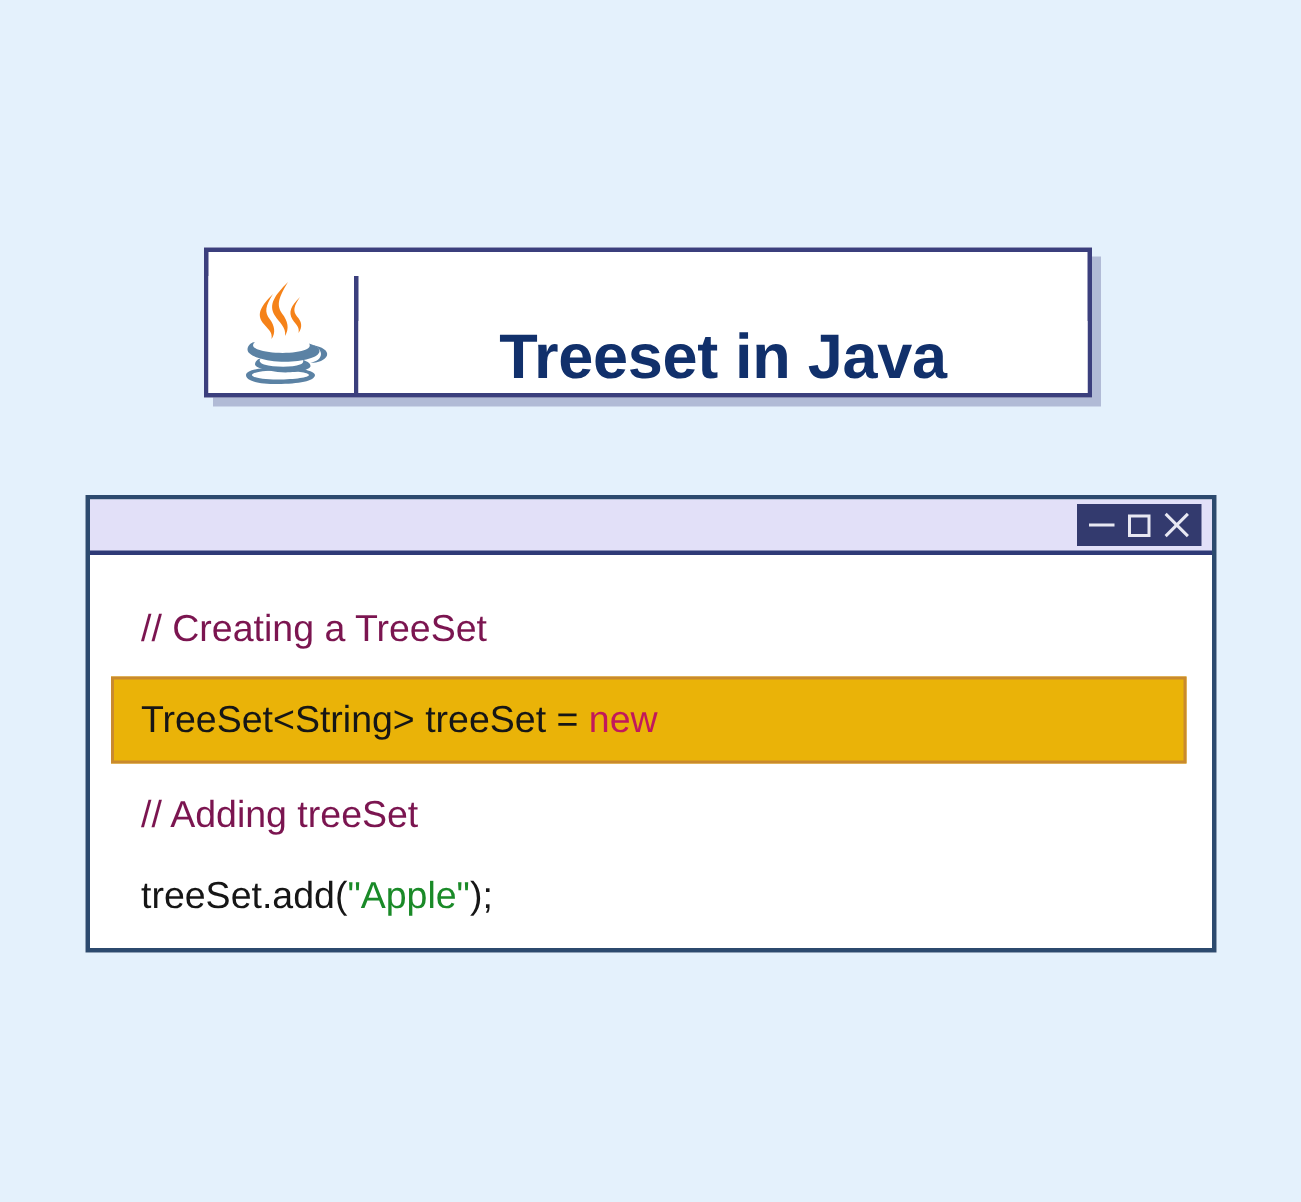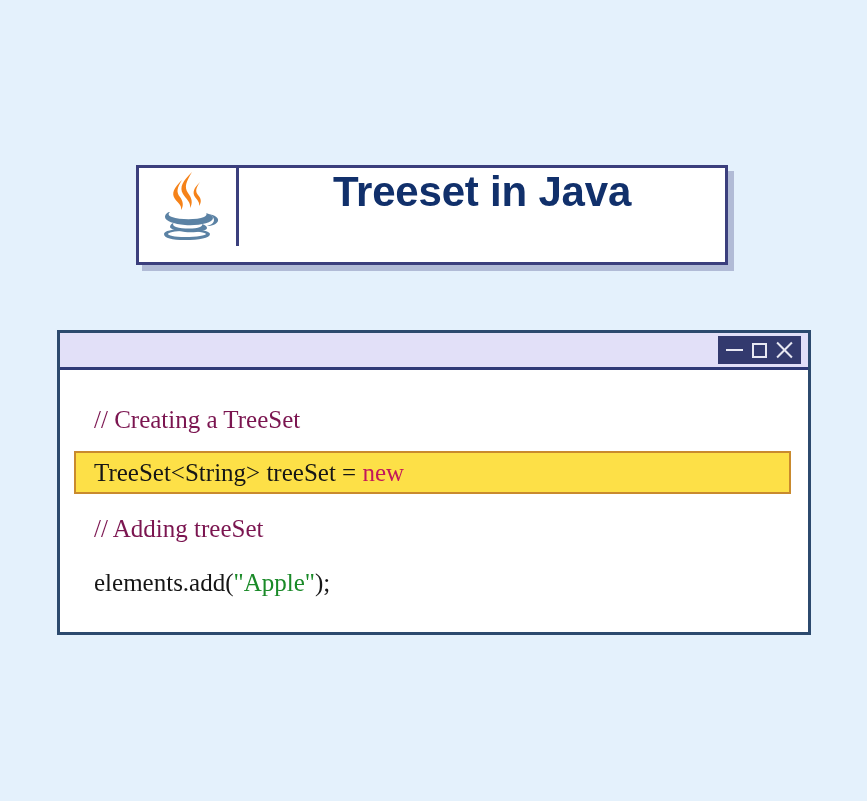--- a/index.html
+++ b/index.html
@@ -19,21 +19,21 @@
   #title-plaque {
     position: absolute;
     left: 136px;
     top: 165px;
     width: 592px;
     height: 100px;
     box-sizing: border-box;
     border: 3px solid #3b3f7d;
     background: #ffffff;
     display: flex;
-    align-items: flex-start;
+    align-items: flex-end;
     box-shadow: 6px 6px 0 0 rgba(59,63,125,0.30);
   }
   #logo-cell {
     width: 97px;
     flex: 0 0 97px;
     border-right: 3px solid #3b3f7d;
     display: flex;
     align-items: center;
     justify-content: center;
     background: #ffffff;
@@ -117,40 +117,40 @@
     background: #e8e8f2;
     margin-left: -10.5px;
     margin-top: -1px;
   }
   .ctl-close::before { transform: rotate(45deg); }
   .ctl-close::after  { transform: rotate(-45deg); }
 
   #code-body {
     flex: 1 1 auto;
     padding: 22px 0 16px 0;
-    font-family: Liberation Serif, serif;
+    font-family: Liberation Sans, sans-serif;
     font-size: 25px;
     line-height: 1.0;
   }
   .code-line {
     padding: 0 0 0 34px;
     white-space: pre;
     color: #161616;
     height: 54px;
     display: flex;
     align-items: center;
     box-sizing: border-box;
   }
   .code-line.comment { color: #7b1550; }
   .code-line.highlight {
     margin: 5px 17px 7px 14px;
     padding-left: 18px;
-    background: #fde047;
+    background: #eab308;
     border: 2px solid #c98a2e;
-    height: 43px;
+    height: 58px;
   }
   .kw-new { color: #c2185b; }
   .str    { color: #1a8a28; }
 </style>
 </head>
 <body>
 
 <div id="title-plaque">
   <div id="logo-cell">
     <span>
@@ -188,17 +188,17 @@
 
     <div class="code-line comment">// Creating a TreeSet</div>
 
     <div class="code-line highlight">
       <span>TreeSet&lt;String&gt; treeSet = </span><span class="kw-new">new</span>
     </div>
 
     <div class="code-line comment">// Adding treeSet</div>
 
     <div class="code-line">
-      <span>elements.add(</span><span class="str">"Apple"</span><span>);</span>
+      <span>treeSet.add(</span><span class="str">"Apple"</span><span>);</span>
     </div>
 
   </div>
 </div>
 
 </body></html>

